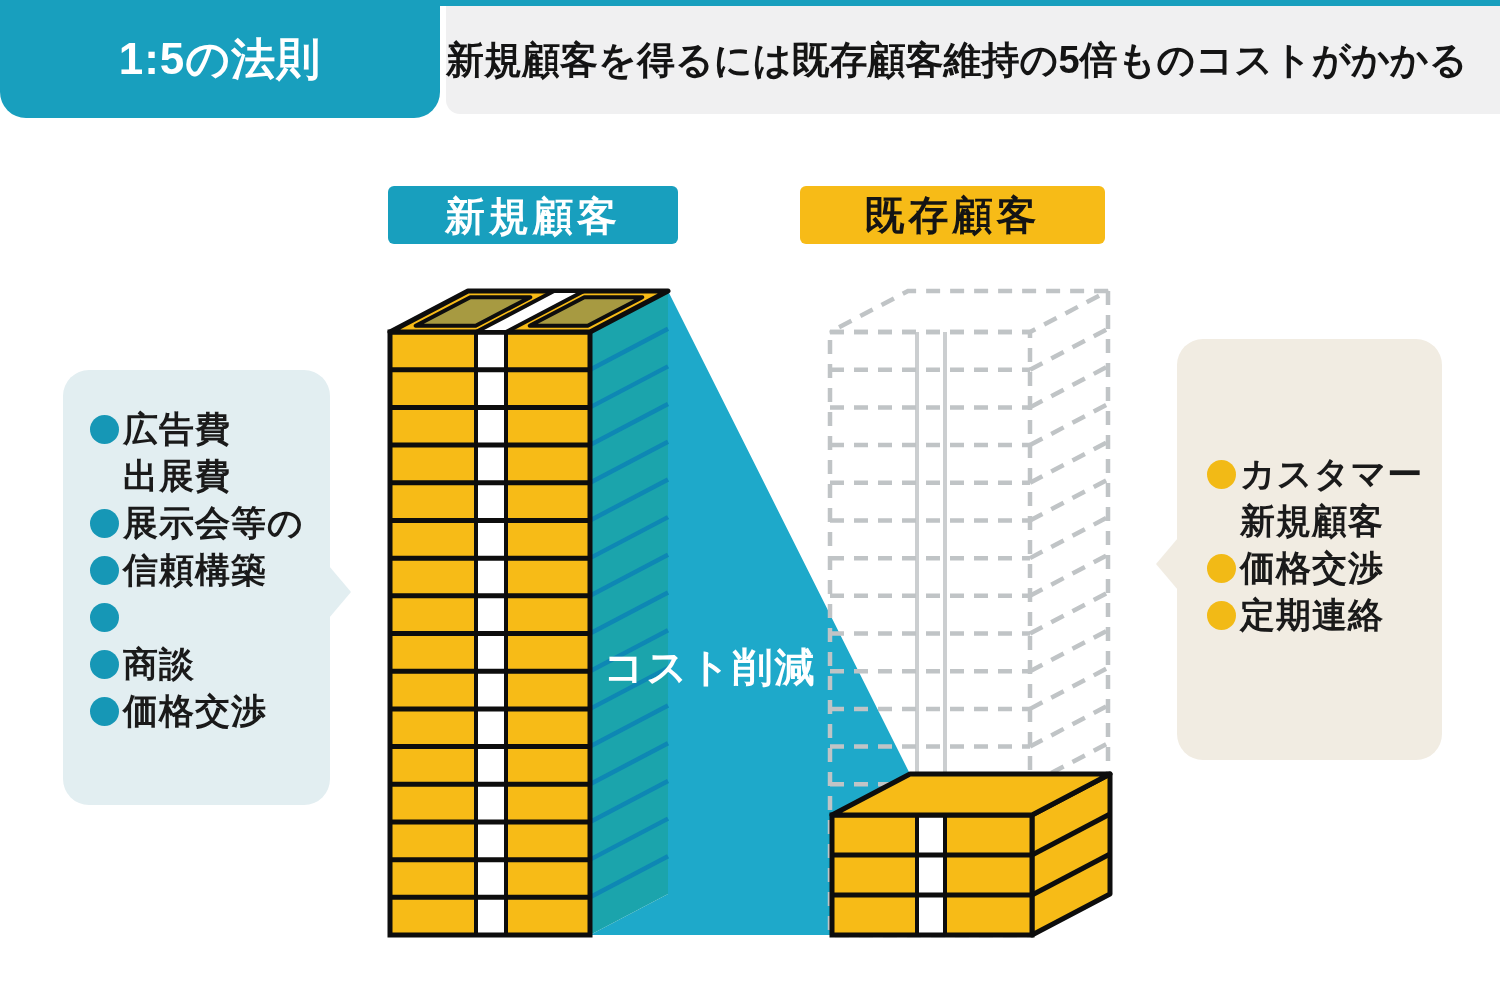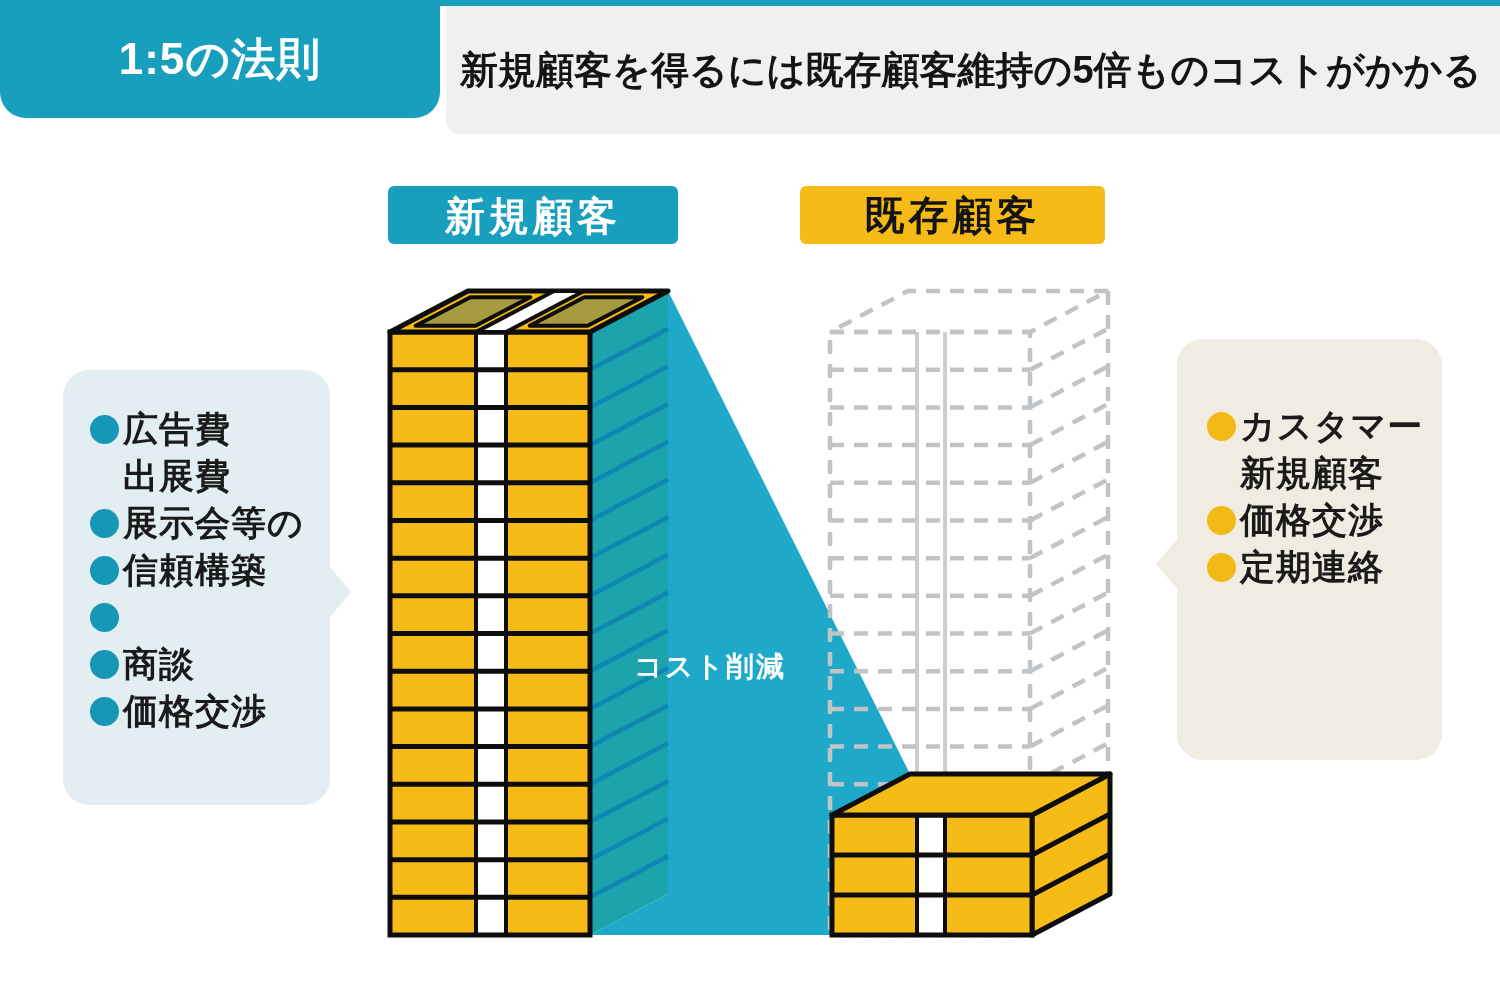--- a/index.html
+++ b/index.html
@@ -10,43 +10,43 @@
   #stage *{box-sizing:border-box;}
   .abs{position:absolute;}
   
   .top-strip{left:0;top:0;width:1500px;height:6px;}
   .title-badge{
     left:0;top:0;width:440px;height:118px;border-radius:0 0 26px 26px;
     display:flex;align-items:center;justify-content:center;z-index:4;
   }
   .title-badge .t{color:#fff;font-size:44px;font-weight:800;letter-spacing:1px;}
   .headline-bar{
-    left:446px;top:6px;width:1054px;height:128px;border-radius:0 0 0 14px;
-    display:flex;align-items:center;padding-left:14px;z-index:3;
+    left:446px;top:6px;width:1054px;height:108px;border-radius:0 0 0 14px;
+    display:flex;align-items:center;z-index:3;
   }
   .headline-bar .t{color:#141414;font-size:38px;font-weight:600;letter-spacing:0px;white-space:nowrap;}
   
   .col-label{
     top:186px;height:58px;border-radius:6px;display:flex;align-items:center;justify-content:center;
     font-size:40px;font-weight:800;letter-spacing:4px;z-index:4;
   }
   .col-label.new{left:388px;width:290px;color:#ffffff;}
   .col-label.existing{left:800px;width:305px;color:#141414;}
   
   #diagram{left:0;top:0;width:1500px;height:1000px;z-index:1;}
   
   .cost-label{
     left:578px;top:642px;width:264px;height:50px;z-index:2;
     display:flex;align-items:center;justify-content:center;
-    color:#ffffff;font-size:28px;font-weight:800;letter-spacing:2px;white-space:nowrap;
+    color:#ffffff;font-size:40px;font-weight:800;letter-spacing:2px;white-space:nowrap;
   }
   
   .panel{border-radius:26px;z-index:2;}
   .panel.left{left:63px;top:340px;width:267px;height:435px;padding:36px 8px 0 27px;}
-  .panel.right{left:1177px;top:339px;width:265px;height:421px;padding:64px 8px 0 30px;}
+  .panel.right{left:1177px;top:339px;width:265px;height:421px;padding:112px 8px 0 30px;}
   .panel .tail{position:absolute;width:0;height:0;border-top:26px solid transparent;border-bottom:26px solid transparent;}
   .panel.left .tail{right:-21px;top:196px;border-left-width:22px;border-left-style:solid;}
   .panel.right .tail{left:-21px;top:199px;border-right-width:22px;border-right-style:solid;}
   .row{display:flex;align-items:center;height:47px;}
   .row .bullet{width:29px;height:29px;border-radius:50%;flex:0 0 29px;margin-right:4px;}
   .row.indent{margin-left:33px;}
   .row .txt{font-size:35px;font-weight:600;color:#1a1a1a;white-space:nowrap;letter-spacing:1px;}
 </style>
 </head>
 <body>

